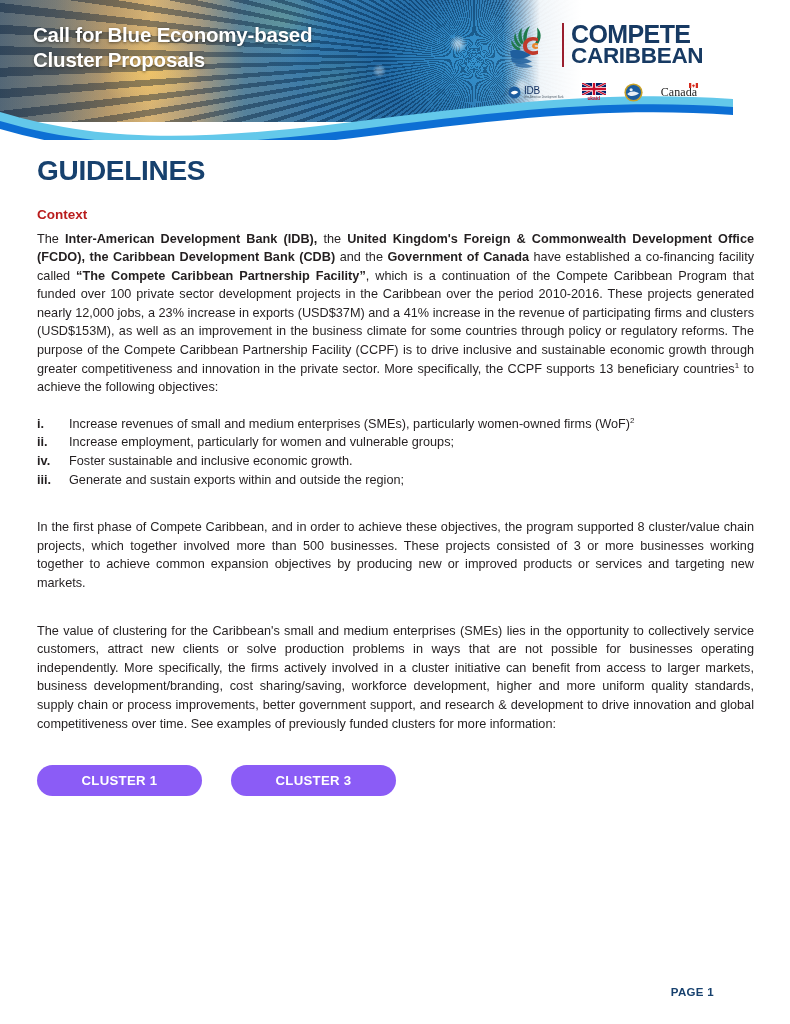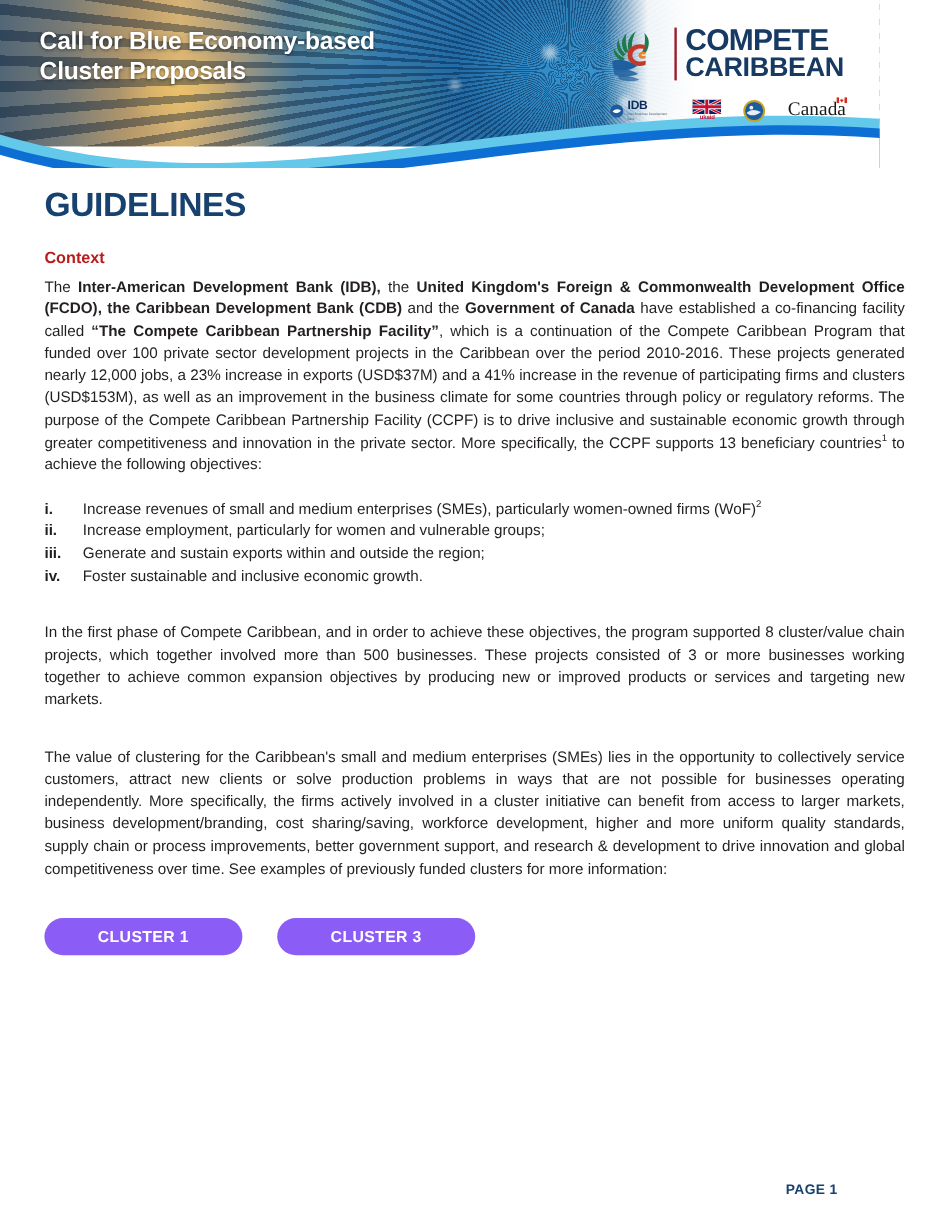--- a/index.html
+++ b/index.html
@@ -134,28 +134,28 @@
   }
   .partner-row {
     display: flex;
     align-items: center;
     margin-top: 11px;
     padding-left: 3px;
     gap: 18px;
   }
   .partner { height: 22px; display: flex; align-items: center; }
   .partner-idb { gap: 3px; }
-  .idb-text { font-size: 10px; font-weight: bold; color: #0e2b5c; letter-spacing: -0.2px; }
+  .idb-text { font-size: 10px; font-weight: normal; color: #0e2b5c; letter-spacing: -0.2px; }
   .idb-sub { font-size: 2.6px; color: #52606d; line-height: 1.3; }
   .ukaid-box { width: 24px; }
   .ukaid-flag { width: 24px; height: 12px; display: block; }
   .ukaid-text { font-size: 5px; font-weight: bold; color: #c8102e; text-align: center; letter-spacing: -0.1px; }
   .canada-text {
     font-family: "Liberation Serif", serif;
-    font-size: 16px;
+    font-size: 12px;
     color: #1a1a1a;
     position: relative;
     letter-spacing: 0.1px;
   }
   .canada-flag {
     position: absolute;
     right: -1px;
     top: -2px;
     width: 9px;
     height: 5px;
@@ -237,21 +237,21 @@
     line-height: 31px;
     text-align: center;
     cursor: pointer;
     font-family: "Liberation Sans", sans-serif;
     padding: 0;
   }
 
   
   .page-footer {
     position: absolute;
-    left: 0;
+    left: 16px;
     bottom: 24px;
     width: 738px;
     padding-right: 40px;
     box-sizing: border-box;
     text-align: right;
   }
   .page-number {
     font-size: 11.5px;
     font-weight: bold;
     color: #17416e;
@@ -366,26 +366,26 @@
     <ol class="objectives">
       <li>
         <span class="marker">i.</span>
         <span>Increase revenues of small and medium enterprises (SMEs), particularly women-owned firms (WoF)<sup>2</sup></span>
       </li>
       <li>
         <span class="marker">ii.</span>
         <span>Increase employment, particularly for women and vulnerable groups;</span>
       </li>
       <li>
+        <span class="marker">iv.</span>
+        <span>Foster sustainable and inclusive economic growth.</span>
+      </li>
+      <li>
         <span class="marker">iii.</span>
         <span>Generate and sustain exports within and outside the region;</span>
-      </li>
-      <li>
-        <span class="marker">iv.</span>
-        <span>Foster sustainable and inclusive economic growth.</span>
       </li>
     </ol>
 
     <p class="body-text spaced">In the first phase of Compete Caribbean, and in order to achieve these objectives, the program supported 8 cluster/value chain projects, which together involved more than 500 businesses. These projects consisted of 3 or more businesses working together to achieve common expansion objectives by producing new or improved products or services and targeting new markets.</p>
 
     <p class="body-text spaced">The value of clustering for the Caribbean's small and medium enterprises (SMEs) lies in the opportunity to collectively service customers, attract new clients or solve production problems in ways that are not possible for businesses operating independently. More specifically, the firms actively involved in a cluster initiative can benefit from access to larger markets, business development/branding, cost sharing/saving, workforce development, higher and more uniform quality standards, supply chain or process improvements, better government support, and research &amp; development to drive innovation and global competitiveness over time. See examples of previously funded clusters for more information:</p>
 
     <div class="cluster-row">
       <button class="cluster-btn">CLUSTER 1</button>
       <button class="cluster-btn">CLUSTER 3</button>

